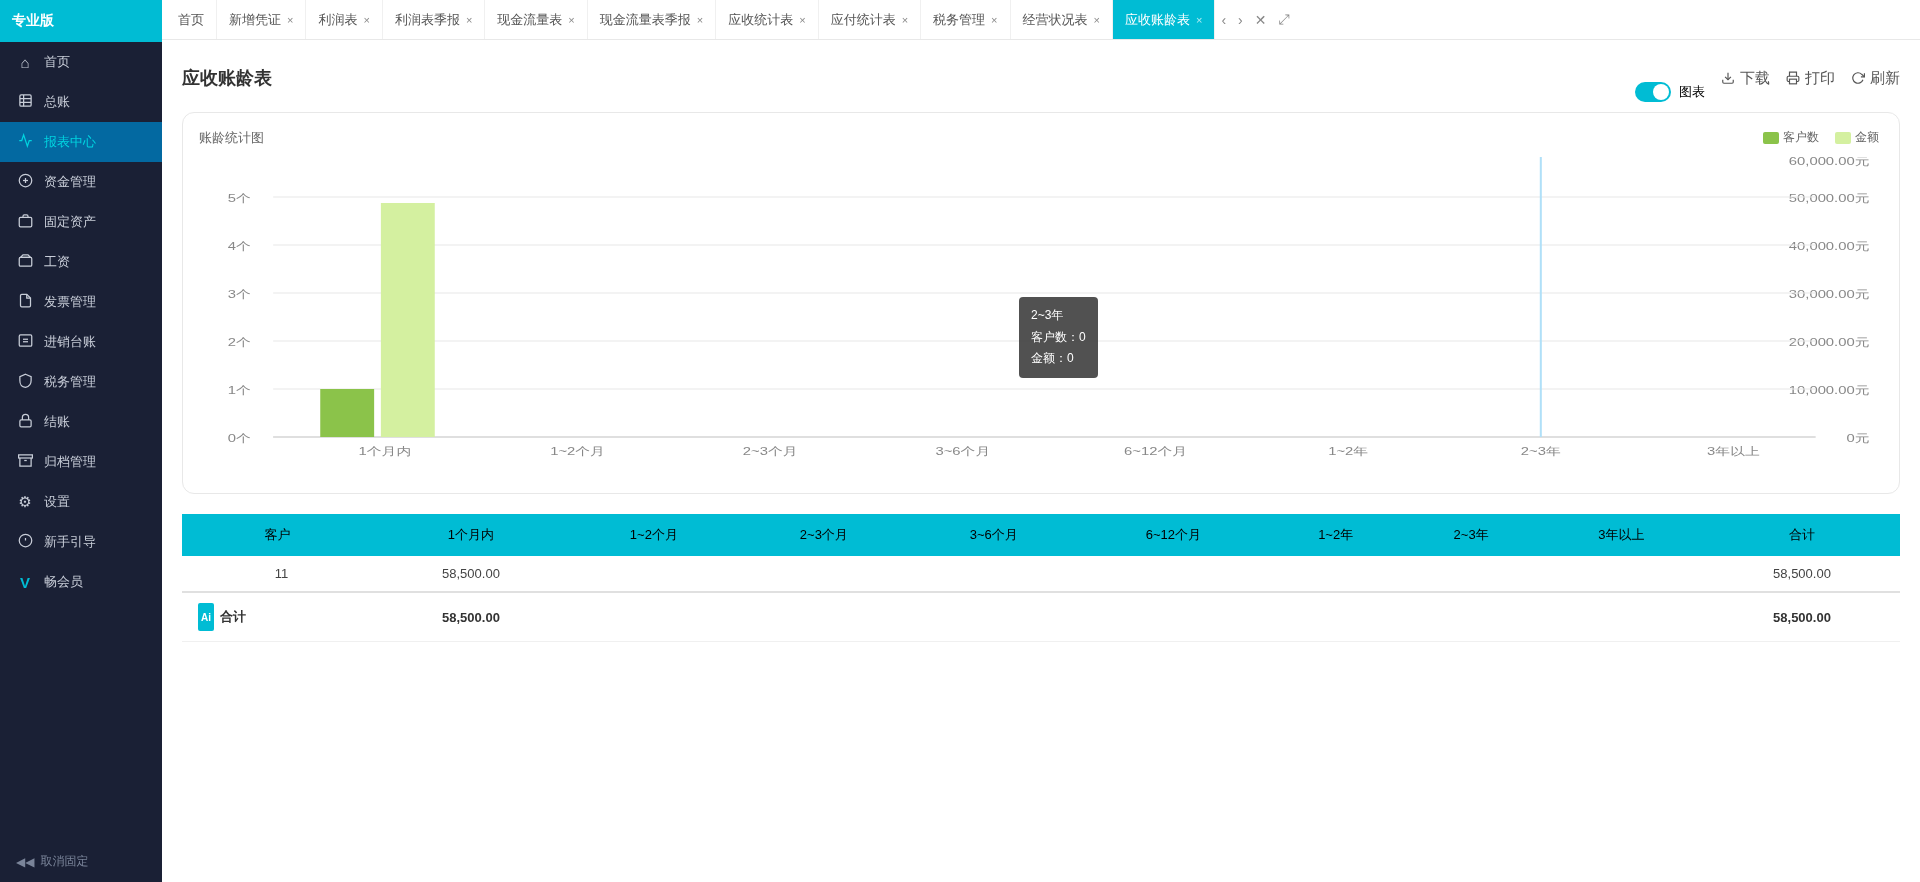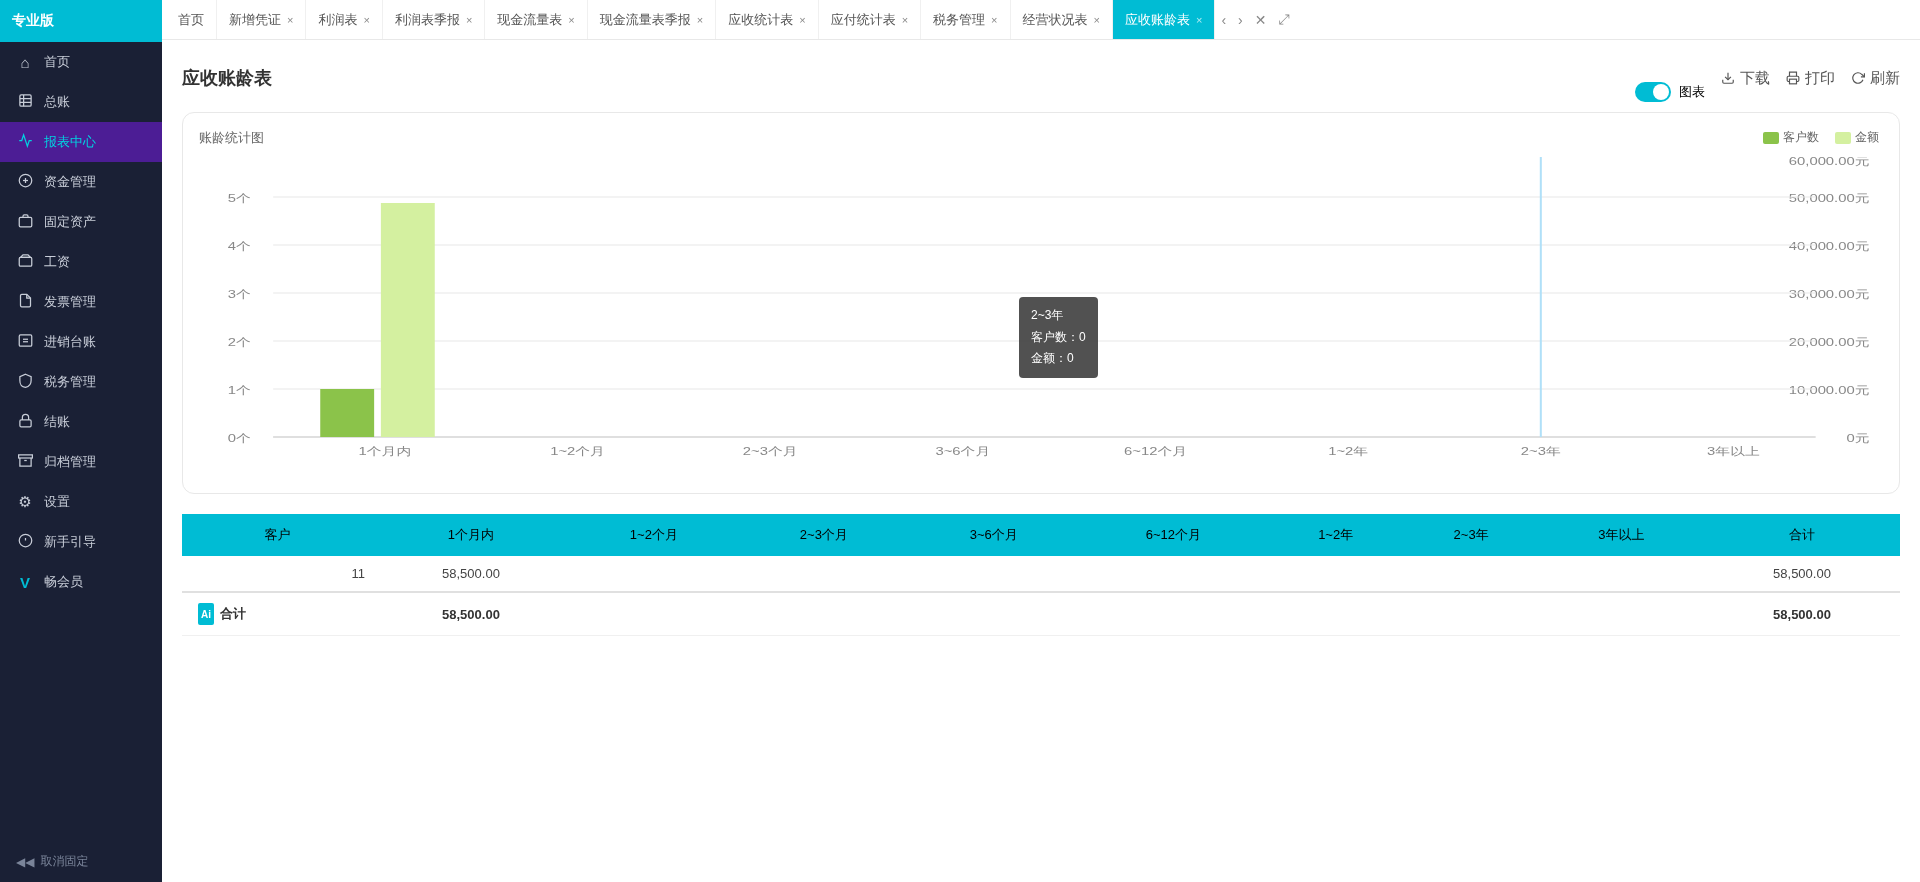--- a/index.html
+++ b/index.html
@@ -28,21 +28,21 @@
     .sidebar-item {
       display: flex;
       align-items: center;
       padding: 11px 16px;
       cursor: pointer;
       gap: 10px;
       color: #c8cdd8;
       font-size: 13px;
     }
     .sidebar-item.active {
-      background: #4c1d95;
+      background: #0369a1;
       color: #00d4e0;
     }
     .sidebar-icon { font-size: 15px; width: 18px; text-align: center; }
     .sidebar-bottom {
       margin-top: auto;
       padding: 12px 16px;
       font-size: 12px;
       color: #7a8499;
       display: flex;
       align-items: center;
@@ -232,34 +232,34 @@
     }
     tbody tr {
       border-bottom: 1px solid #f0f0f0;
     }
     tbody td {
       padding: 10px 8px;
       font-size: 13px;
       text-align: center;
       color: #444;
     }
-    tbody td:first-child { text-align: right; padding-left: 16px; }
+    tbody td:first-child { text-align: center; padding-left: 16px; }
     .total-row td {
       font-weight: bold;
       color: #333;
       border-top: 2px solid #e0e0e0;
     }
     .total-label {
       display: flex;
       align-items: center;
       gap: 6px;
     }
     .total-icon {
       width: 16px;
-      height: 22px;
+      height: 28px;
       background: #00bcd4;
       border-radius: 2px;
       display: inline-flex;
       align-items: center;
       justify-content: center;
       font-size: 10px;
       color: white;
     }
   </style>
 </head>

